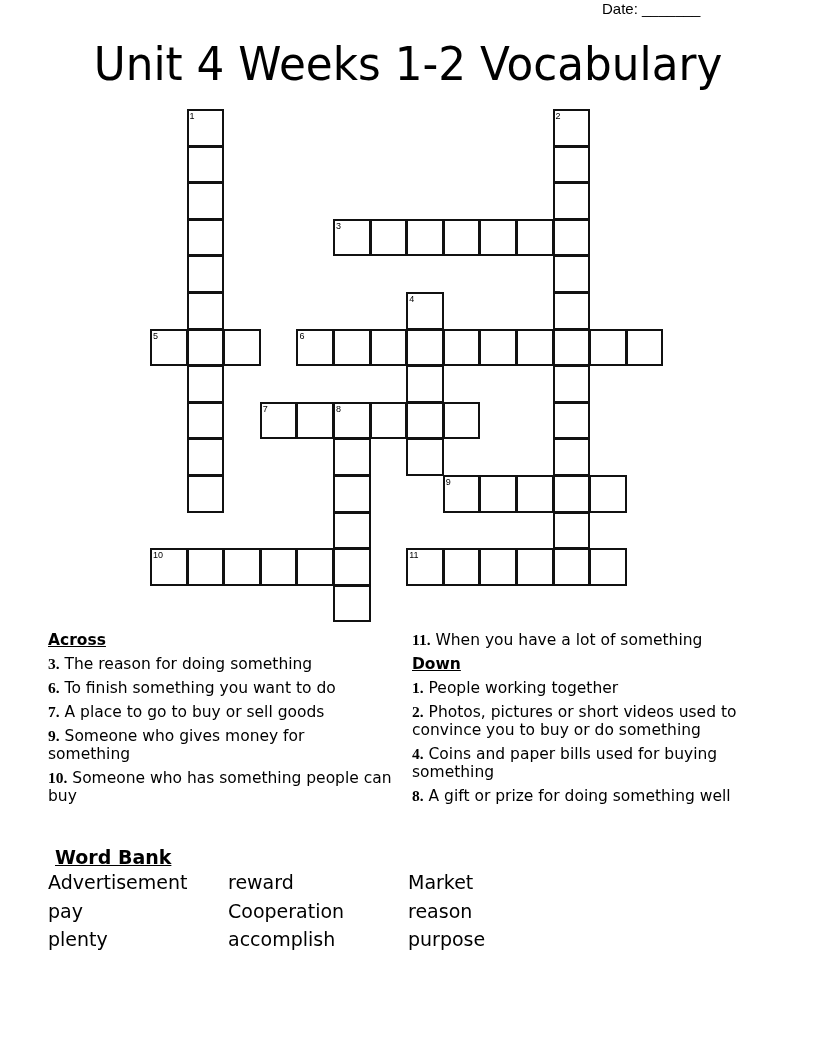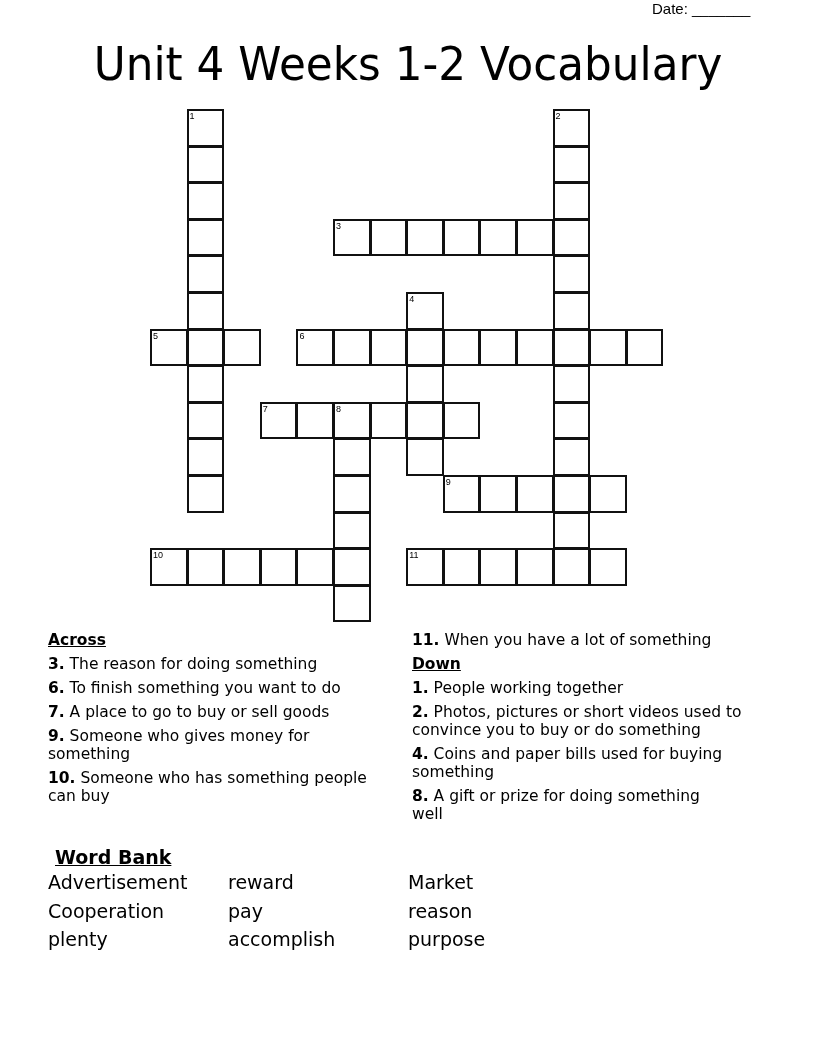--- a/index.html
+++ b/index.html
@@ -1,27 +1,27 @@
 <!DOCTYPE html>
 <html><head>
 <meta charset="utf-8">
 <style>
   html, body { margin:0; padding:0; background:#ffffff; }
   body { width:816px; height:1056px; position:relative; overflow:hidden; color:#000; font-family:"DejaVu Sans", sans-serif; }
   .hdr { position:absolute; top:0; left:0; width:816px; height:20px; font-family:"Liberation Sans", sans-serif; font-size:15px; }
   .hdr .name { position:absolute; left:48px; top:0; }
-  .hdr .date { position:absolute; left:652px; top:0; }
+  .hdr .date { position:absolute; left:602px; top:0; }
   .title { position:absolute; top:36px; left:0; width:816px; text-align:center; font-family:"DejaVu Sans", sans-serif; font-size:47px; letter-spacing:0px; transform:scaleX(0.93); transform-origin:center; }
   .grid { position:absolute; left:151px; top:110px; width:520px; height:520px; }
   .cell { position:absolute; width:36.6px; height:36.6px; box-sizing:border-box; border:2px solid #111; background:#fff; margin-left:-1px; margin-top:-1px; }
   .cell .num { position:absolute; left:1px; top:0px; font-family:"Liberation Sans", sans-serif; font-size:9px; line-height:10px; }
   .clues { position:absolute; font-size:15.5px; line-height:18px; }
   .clues .head { font-weight:bold; text-decoration:underline; margin-bottom:6px; }
   .clue { margin-bottom:6px; }
-  .clue b { font-weight:bold; }
+  .clue b { font-weight:bold;font-family:Liberation Serif, serif; }
   .wb { position:absolute; left:48px; top:846px; width:720px; font-size:19px; }
   .wb .head { font-weight:bold; text-decoration:underline; margin-bottom:3px;margin-left:7px; }
   .wb .row { display:flex; height:28.5px; }
   .wb .w { width:180px; }
 </style>
 </head>
 <body>
 
 <div class="hdr">
   <span class="date">Date: _______</span>
@@ -142,22 +142,22 @@
 </div>
 
 <div class="wb">
   <div class="head">Word Bank</div>
   <div class="row">
     <span class="w">Advertisement</span>
     <span class="w">reward</span>
     <span class="w">Market</span>
   </div>
   <div class="row">
+    <span class="w">pay</span>
     <span class="w">Cooperation</span>
-    <span class="w">pay</span>
     <span class="w">reason</span>
   </div>
   <div class="row">
     <span class="w">plenty</span>
     <span class="w">accomplish</span>
     <span class="w">purpose</span>
     <span class="w"></span>
   </div>
 </div>
 

